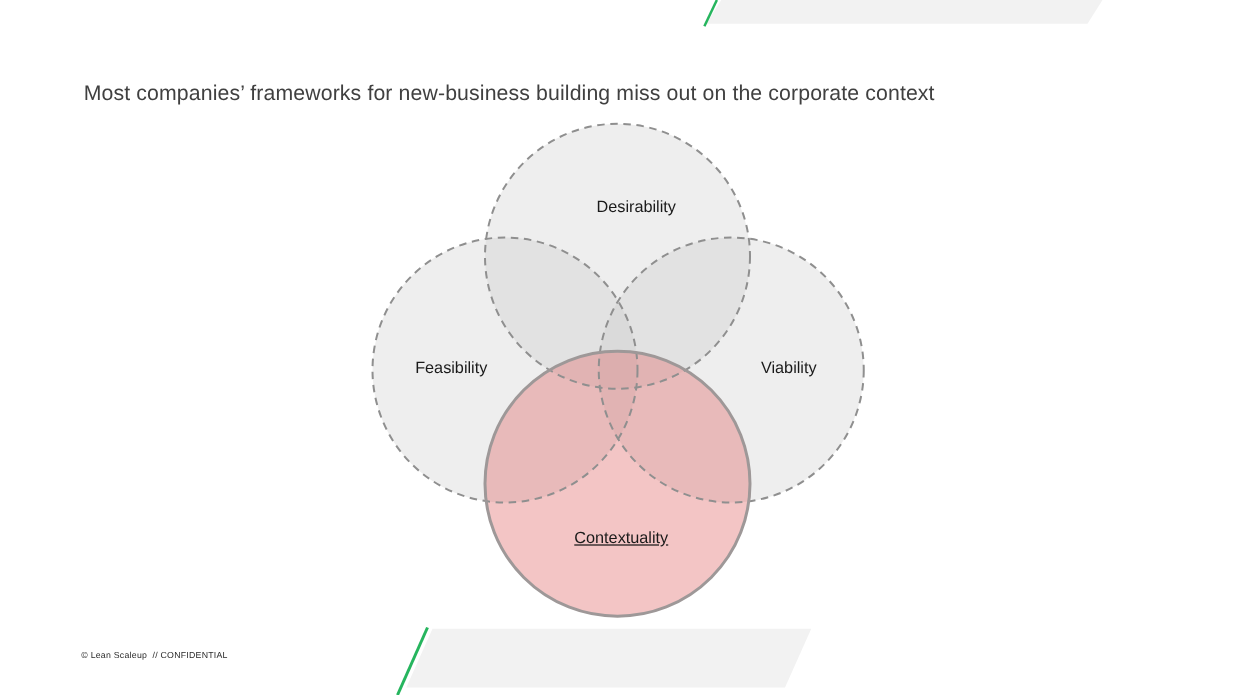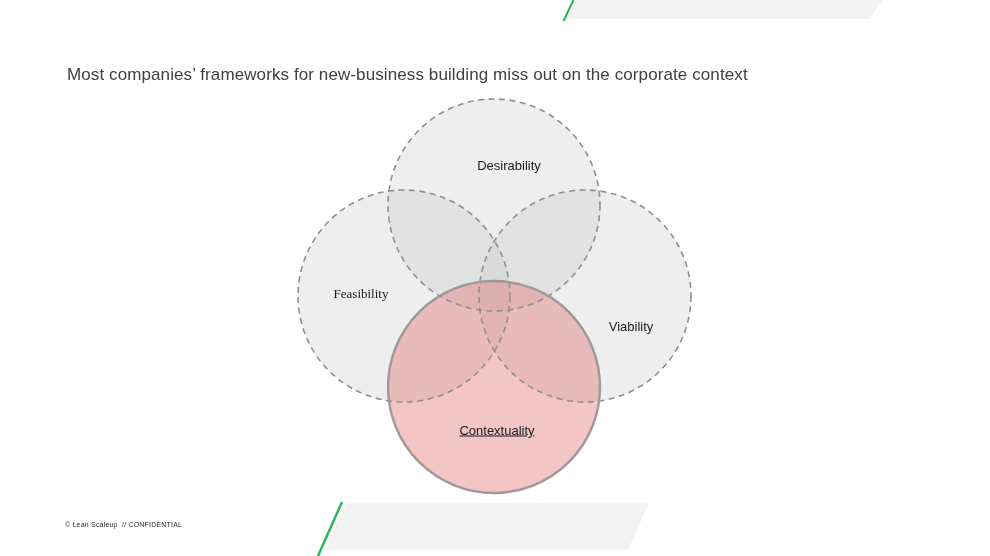--- a/index.html
+++ b/index.html
@@ -27,22 +27,22 @@
     white-space: nowrap;
   }
   .venn-label {
     position: absolute;
     transform: translate(-50%, -50%);
     font-size: 13px;
     color: #1a1a1a;
     white-space: nowrap;
   }
   .label-desirability  { left: 497px; top: 165px; margin-left: 12px; }
-  .label-feasibility   { left: 361px; top: 294px; font-family: Liberation Serif, serif; }
-  .label-viability     { left: 631px; top: 294px; margin-top: 32px; }
+  .label-feasibility   { left: 361px; top: 294px; }
+  .label-viability     { left: 631px; top: 294px; }
   .label-contextuality { left: 497px; top: 430px; text-decoration: underline; }
   .footer {
     position: absolute;
     left: 65px;
     top: 521px;
     font-size: 7px;
     color: #2a2a2a;
     letter-spacing: 0.2px;
     white-space: pre;
   }

